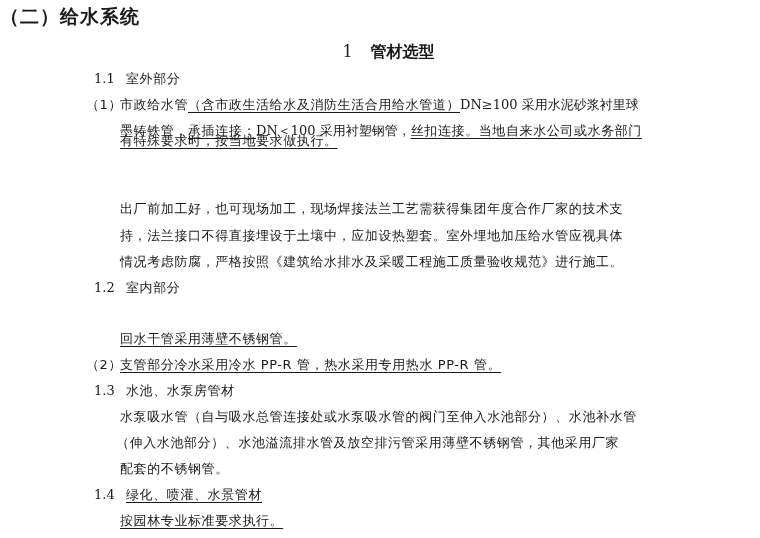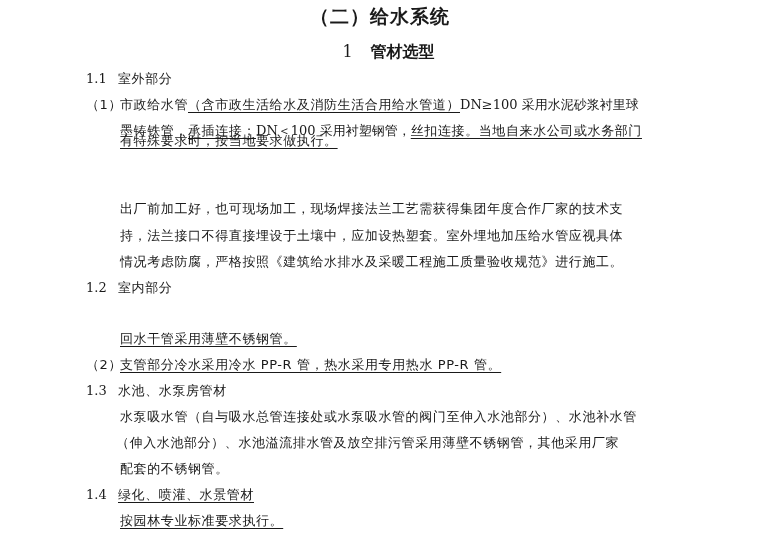--- a/index.html
+++ b/index.html
@@ -18,21 +18,20 @@
   .page {
     position: absolute;
     left: 0; top: 0;
     width: 760px;
     height: 538px;
   }
   .title {
     position: absolute;
     left: 0; right: 0;
     top: 4px;
-    text-align: center;
     font-size: 19px;
     font-weight: bold;
     letter-spacing: 1px;
     font-family: "DejaVu Sans", "Liberation Sans", sans-serif;
   }
   .subtitle {
     position: absolute;
     left: 17px; right: 0;
     top: 42px;
     text-align: center;
@@ -51,20 +50,21 @@
     line-height: 18px;
     white-space: nowrap;
     font-family: "DejaVu Sans", "Liberation Sans", sans-serif;
     letter-spacing: 0.6px;
   }
   .sec-num {
     display: inline-block;
     width: 32px;
     font-family: "DejaVu Serif", "Liberation Serif", serif;
     letter-spacing: 0;
+    margin-left: 8px;
   }
   .item-num {
     display: inline-block;
     width: 34px;
   }
   .u {
     text-decoration: underline;
     text-underline-offset: 3px;
   }
   .mono {

